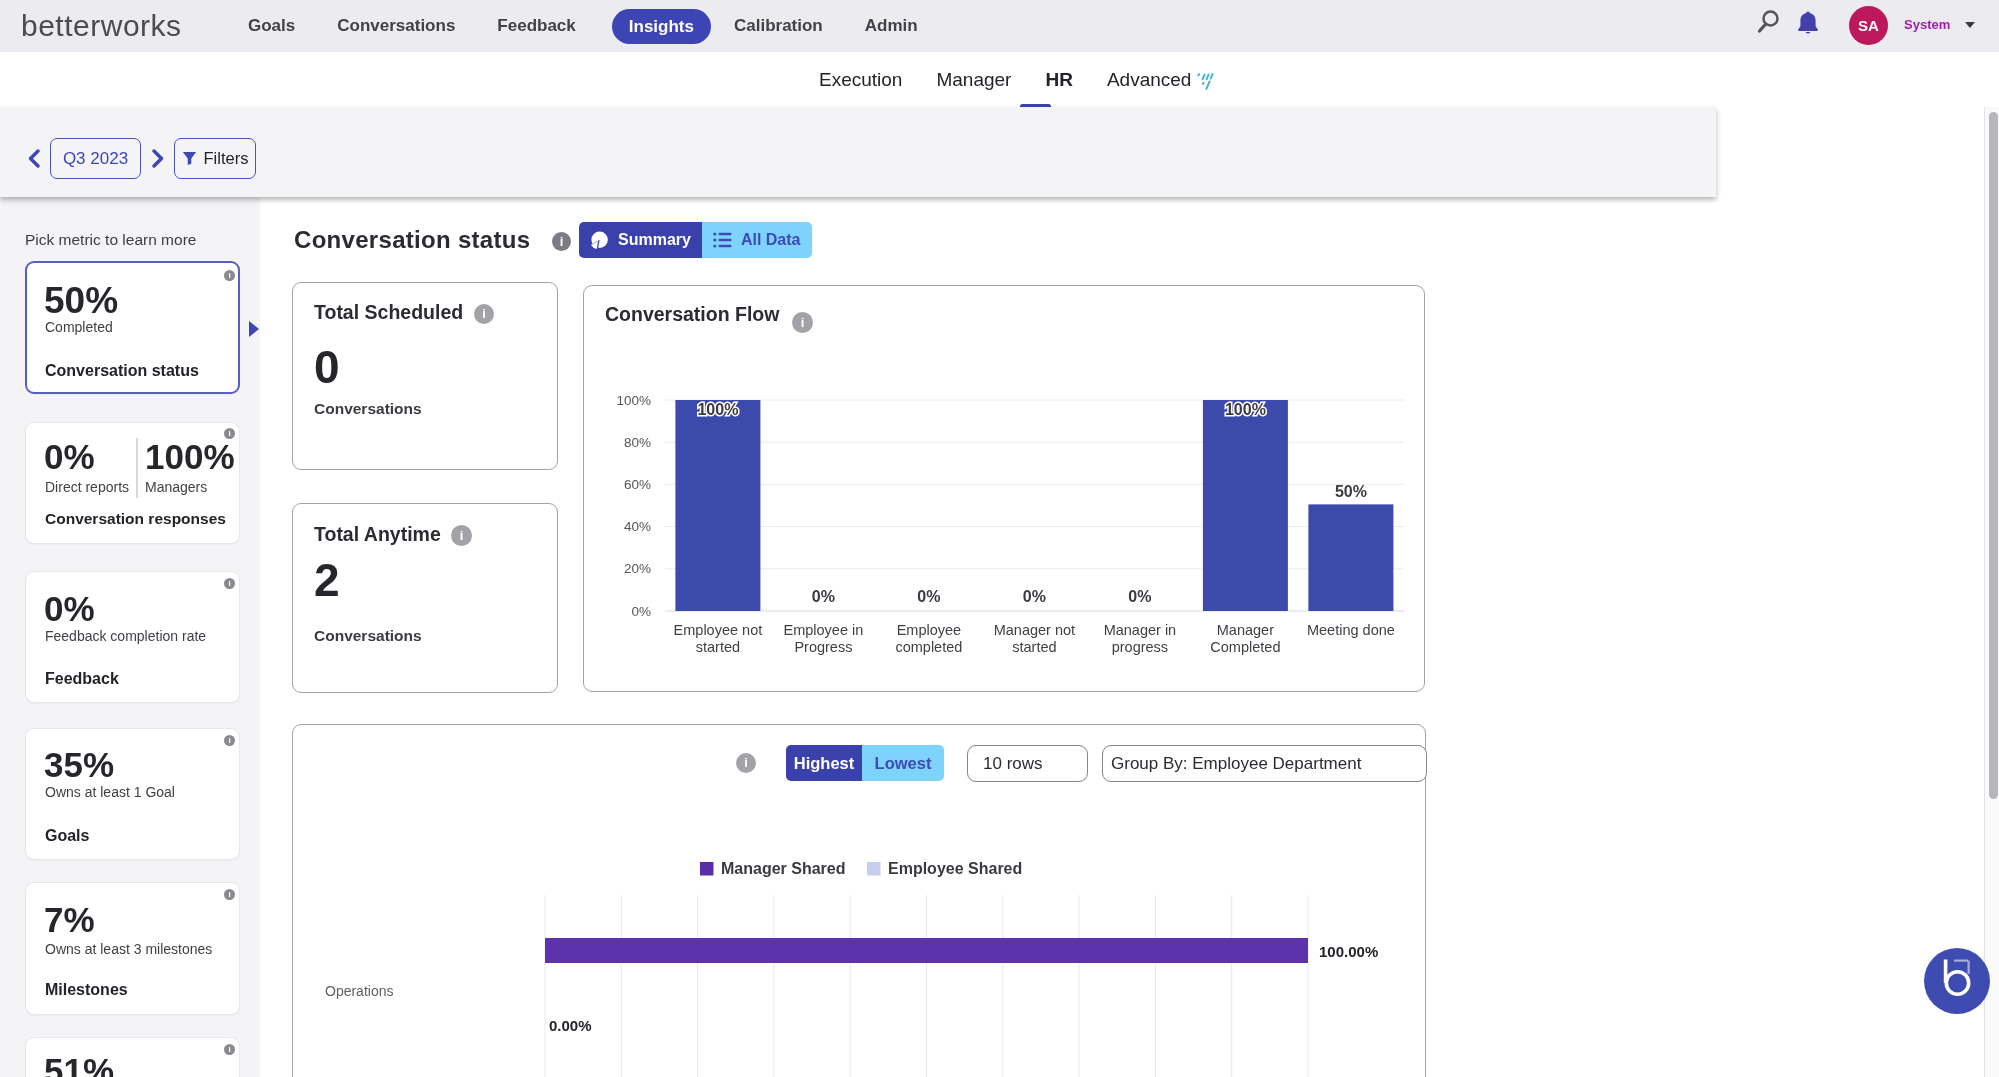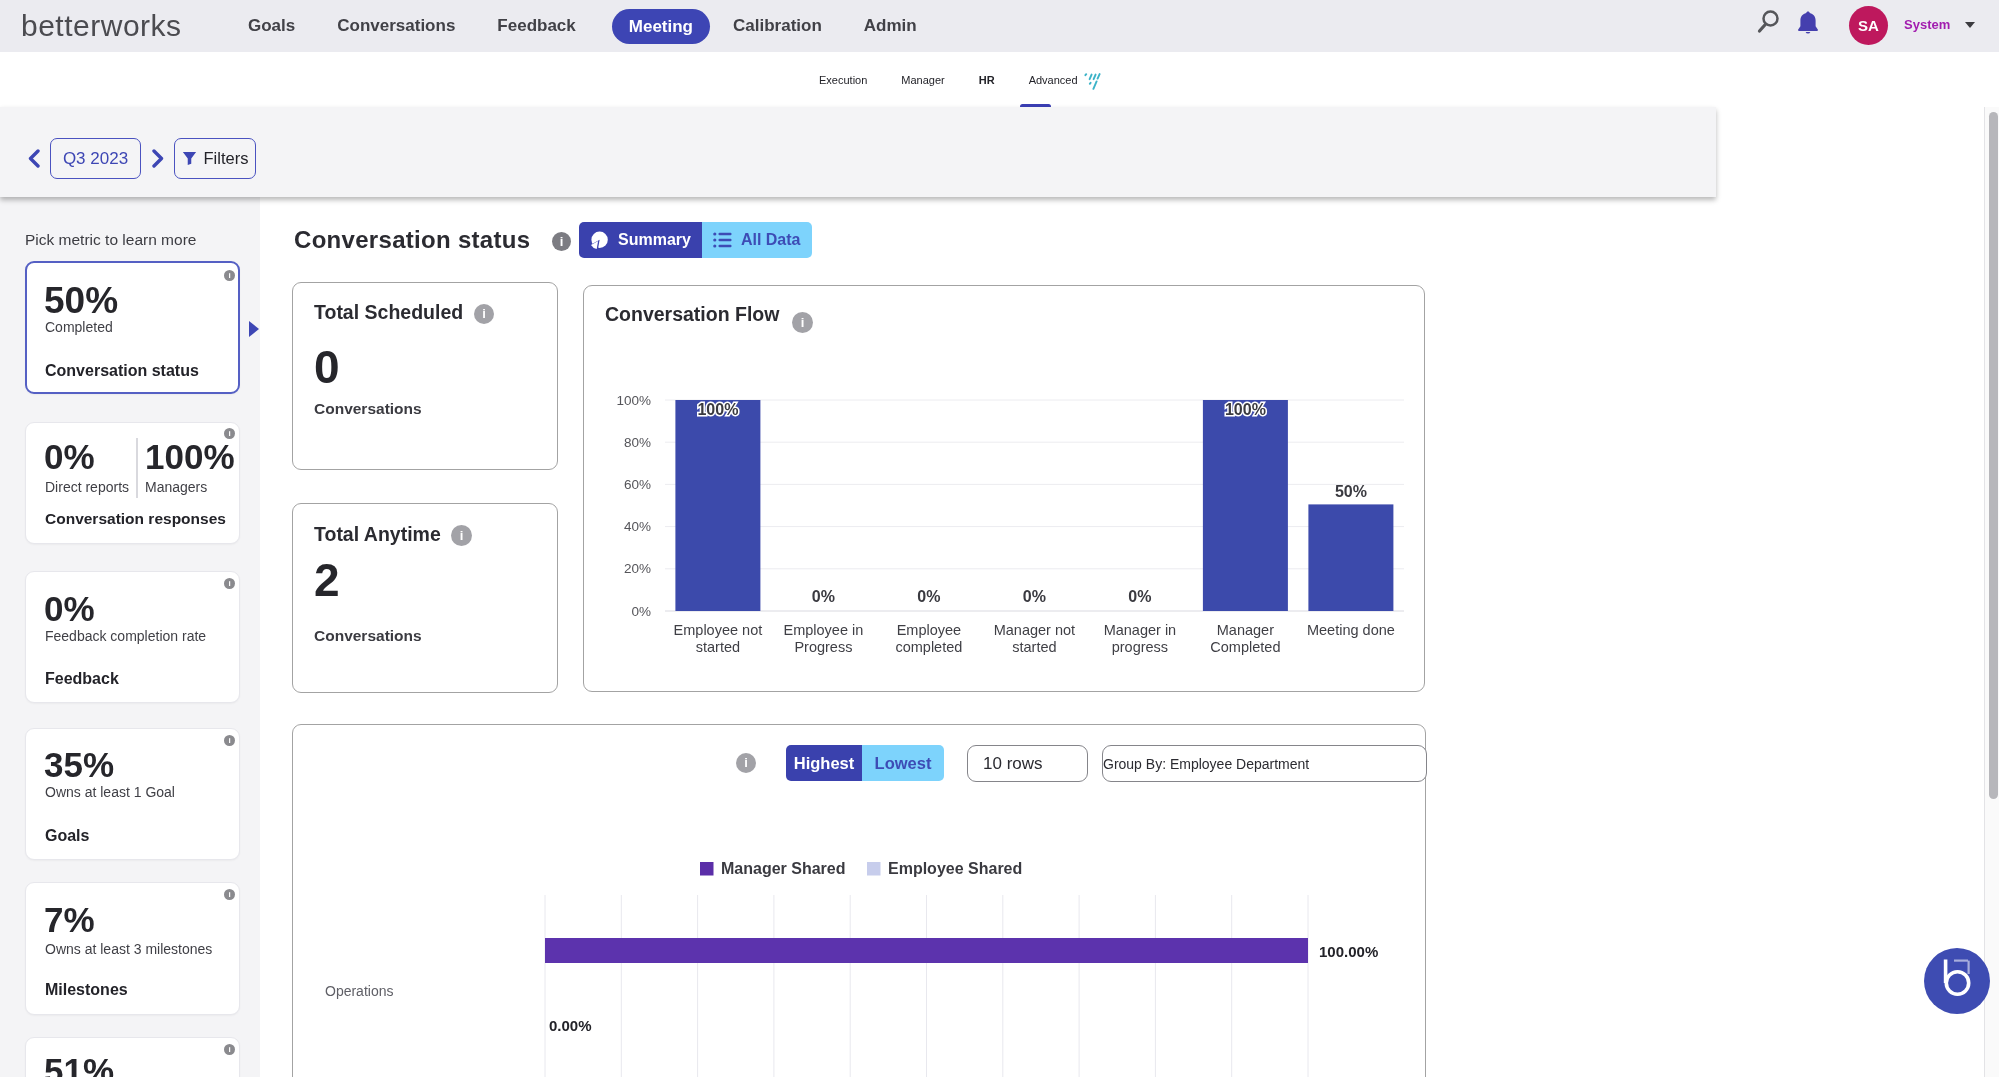--- a/index.html
+++ b/index.html
@@ -10,21 +10,21 @@
 .logo { position:absolute; left:21px; top:9px; font-size:30px; font-weight:400; color:#4b4b50; letter-spacing:0.5px; }
 .navlinks { position:absolute; left:248px; top:0; height:52px; display:flex; align-items:center; gap:42px; }
 .navlinks .lnk { font-size:17px; font-weight:bold; color:#414147; white-space:nowrap; }
 .pill { background:#3d45b4; color:#fff !important; border-radius:18px; padding:9px 17px; margin-left:-6px; margin-right:-19px; line-height:1; }
 .avatar { width:39px; height:39px; border-radius:50%; background:#be185d; color:#fff; font-size:15px; font-weight:bold; display:flex; align-items:center; justify-content:center; }
 .sysname { font-size:13px; font-weight:bold; color:#a21caf; margin-left:9px; }
 .caret { width:0; height:0; border-left:5px solid transparent; border-right:5px solid transparent; border-top:6px solid #3b3b40; margin-left:9px; }
 
 .subnav { position:absolute; left:0; top:52px; width:1999px; height:55px; background:#fff; }
 .tabs { position:absolute; left:819px; top:0; height:55px; display:flex; align-items:center; gap:34px; }
-.tab { font-size:11px; color:#232329; white-space:nowrap; }
+.tab { font-size:19px; color:#232329; white-space:nowrap; }
 .tab.sel { font-weight:bold; }
 .hrline { position:absolute; left:1020px; top:104px; width:31px; height:5px; border-radius:2.5px; background:#3b3fb4; }
 
 .filterbar { position:absolute; left:0; top:107px; width:1716px; height:90px; background:#f4f4f6; box-shadow:0 3px 5px rgba(0,0,0,0.28); z-index:3;text-decoration:underline; }
 .qbox { position:absolute; left:50px; top:31px; width:91px; height:41px; border:1.5px solid #4a52c0; border-radius:7px; color:#3d46b4; font-size:17px; display:flex; align-items:center; justify-content:center; }
 .fbox { position:absolute; left:174px; top:31px; width:82px; height:41px; border:1.5px solid #4a52c0; border-radius:7px; color:#232329; font-size:16.5px; font-weight:500; display:flex; align-items:center; justify-content:center; gap:7px; }
 
 .sidebar { position:absolute; left:0; top:197px; width:260px; height:880px; background:#f4f4f6; }
 .mainarea { position:absolute; left:260px; top:197px; width:1724px; height:880px; background:#fff; }
 
@@ -48,36 +48,36 @@
 .ctitle { font-size:19.5px; font-weight:bold; color:#2b2b31; }
 
 .ii { display:inline-block; border-radius:50%; background:#a2a2a7; color:#fff; text-align:center; font-weight:bold; }
 .iidark { background:#7c7c82; }
 .iis { background:#8a8a8e; }
 
 .hlbtns { position:absolute; left:785px; top:744px; height:36px; display:flex; border-radius:5px; overflow:hidden; }
 .hlb { height:37px; display:flex; align-items:center; justify-content:center; font-size:16.5px; font-weight:bold; }
 .hlb.seg-on { width:76px; } .hlb.seg-off { width:82px; }
 .rowsbox { position:absolute; width:121px; height:37px; border:1.5px solid #85858a; border-radius:9px; background:#fff; font-size:17px; color:#2b2b31; display:flex; align-items:center; padding-left:15px; }
-.grpbox { position:absolute; width:325px; height:37px; border:1.5px solid #85858a; border-radius:9px; background:#fff; font-size:14px; color:#2b2b31; display:flex; align-items:center; padding-left:0; }
+.grpbox { position:absolute; width:325px; height:37px; border:1.5px solid #85858a; border-radius:9px; background:#fff; font-size:17px; color:#2b2b31; display:flex; align-items:center; padding-left:8px; }
 
 .sbtrack { position:absolute; left:1984px; top:107px; width:15px; height:970px; background:#fafafa; border-left:1px solid #e3e3e6; }
 .sbthumb { position:absolute; left:4px; top:5px; width:9px; height:687px; background:#b7b7bb; border-radius:5px; }
 .chatbtn { position:absolute; left:1924px; top:948px; width:66px; height:66px; border-radius:50%; background:#3e4cb2; }
 </style>
 </head>
 <body>
 
 <div class="topnav">
   <div class="logo">betterworks</div>
   <div class="navlinks">
     <span class="lnk">Goals</span>
     <span class="lnk">Conversations</span>
     <span class="lnk">Feedback</span>
-    <span class="lnk pill">Meeting</span>
+    <span class="lnk pill">Insights</span>
     <span class="lnk">Calibration</span>
     <span class="lnk">Admin</span>
   </div>
   <div>
     <svg width="26" height="26" viewBox="0 0 26 26" style="position:absolute;left:1755px;top:10px">
       <circle cx="15.5" cy="8.5" r="7" fill="none" stroke="#55565a" stroke-width="2.5"></circle>
       <line x1="10.3" y1="14.5" x2="4.5" y2="21" stroke="#55565a" stroke-width="3.2" stroke-linecap="round"></line>
     </svg>
     <svg width="24" height="26" viewBox="0 0 24 26" style="position:absolute;left:1796px;top:10px">
       <path d="M12 1.5 C12.9 1.5 13.7 2.2 13.8 3.1 C17.2 3.9 19.6 6.8 19.6 10.4 L19.6 16.2 L21.8 19.6 C22.2 20.2 21.8 21 21 21 L3 21 C2.2 21 1.8 20.2 2.2 19.6 L4.4 16.2 L4.4 10.4 C4.4 6.8 6.8 3.9 10.2 3.1 C10.3 2.2 11.1 1.5 12 1.5 Z" fill="#453fae"></path>

